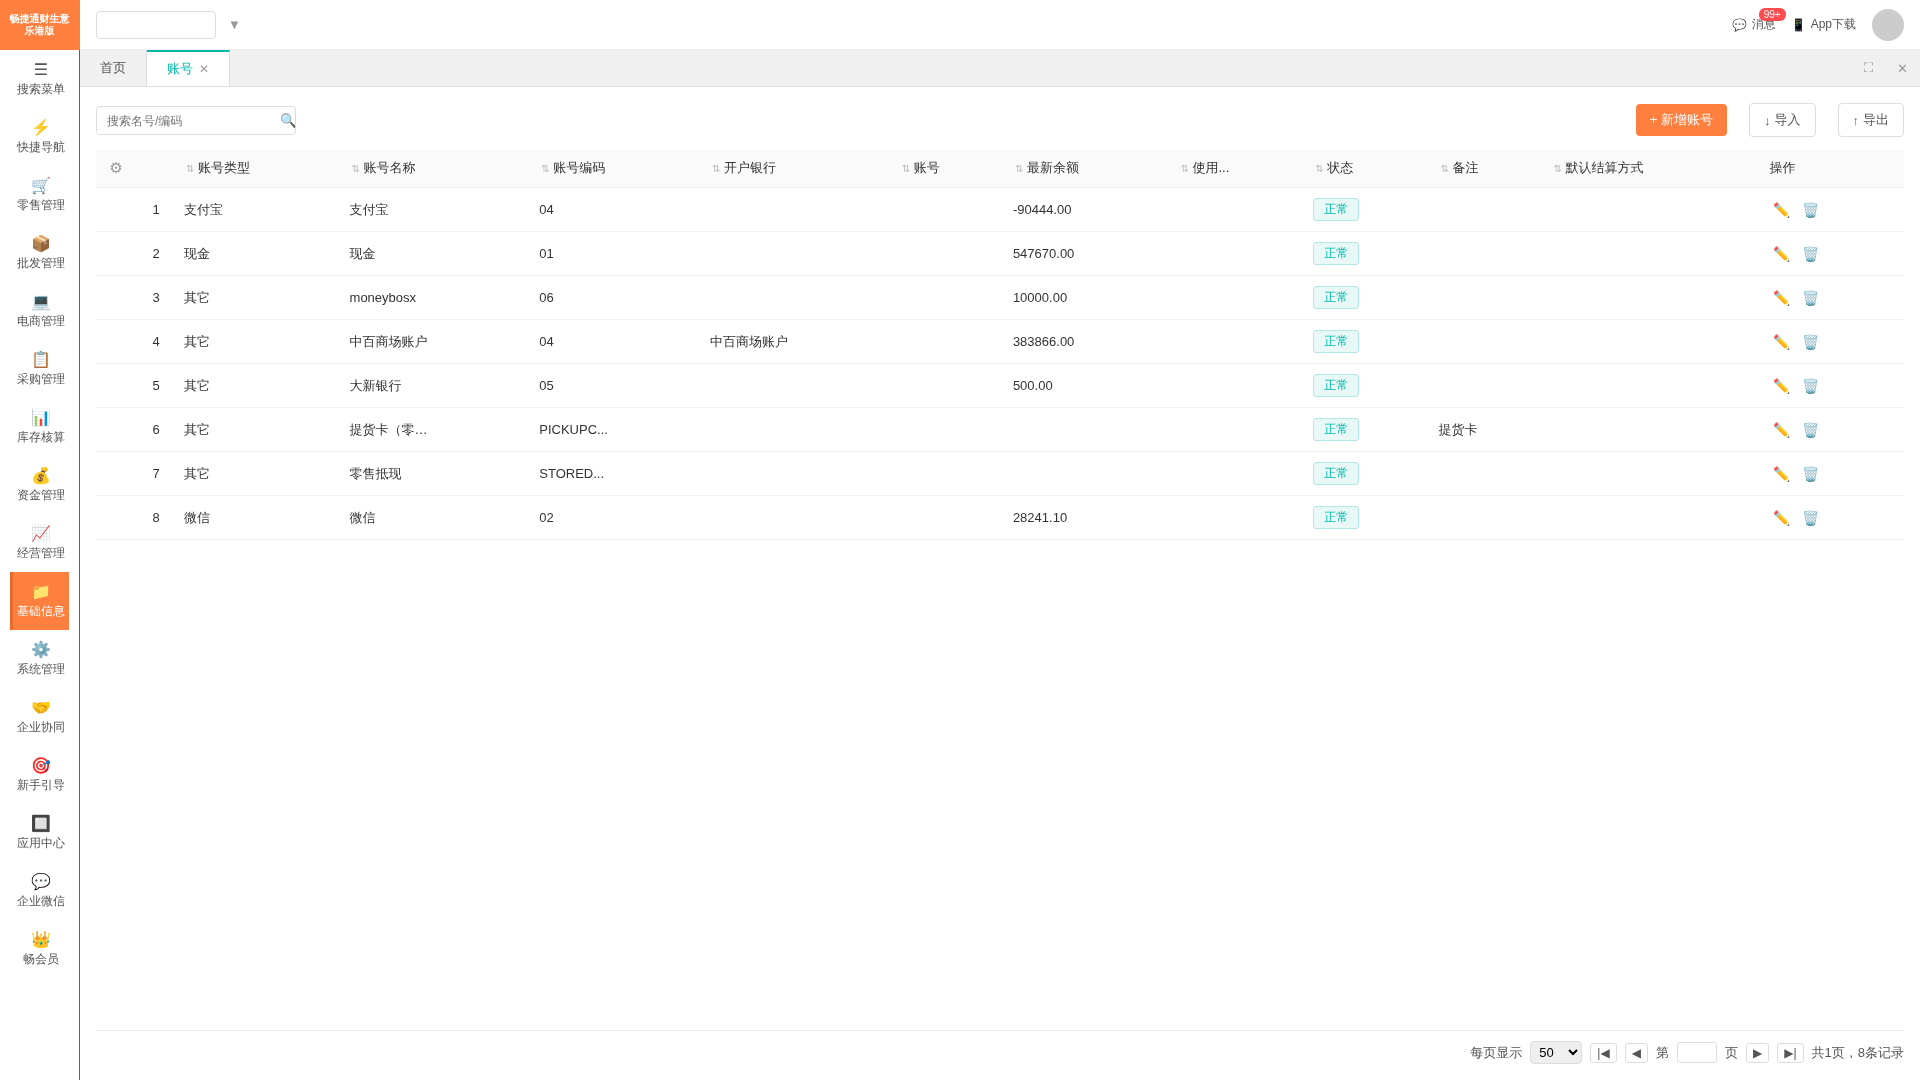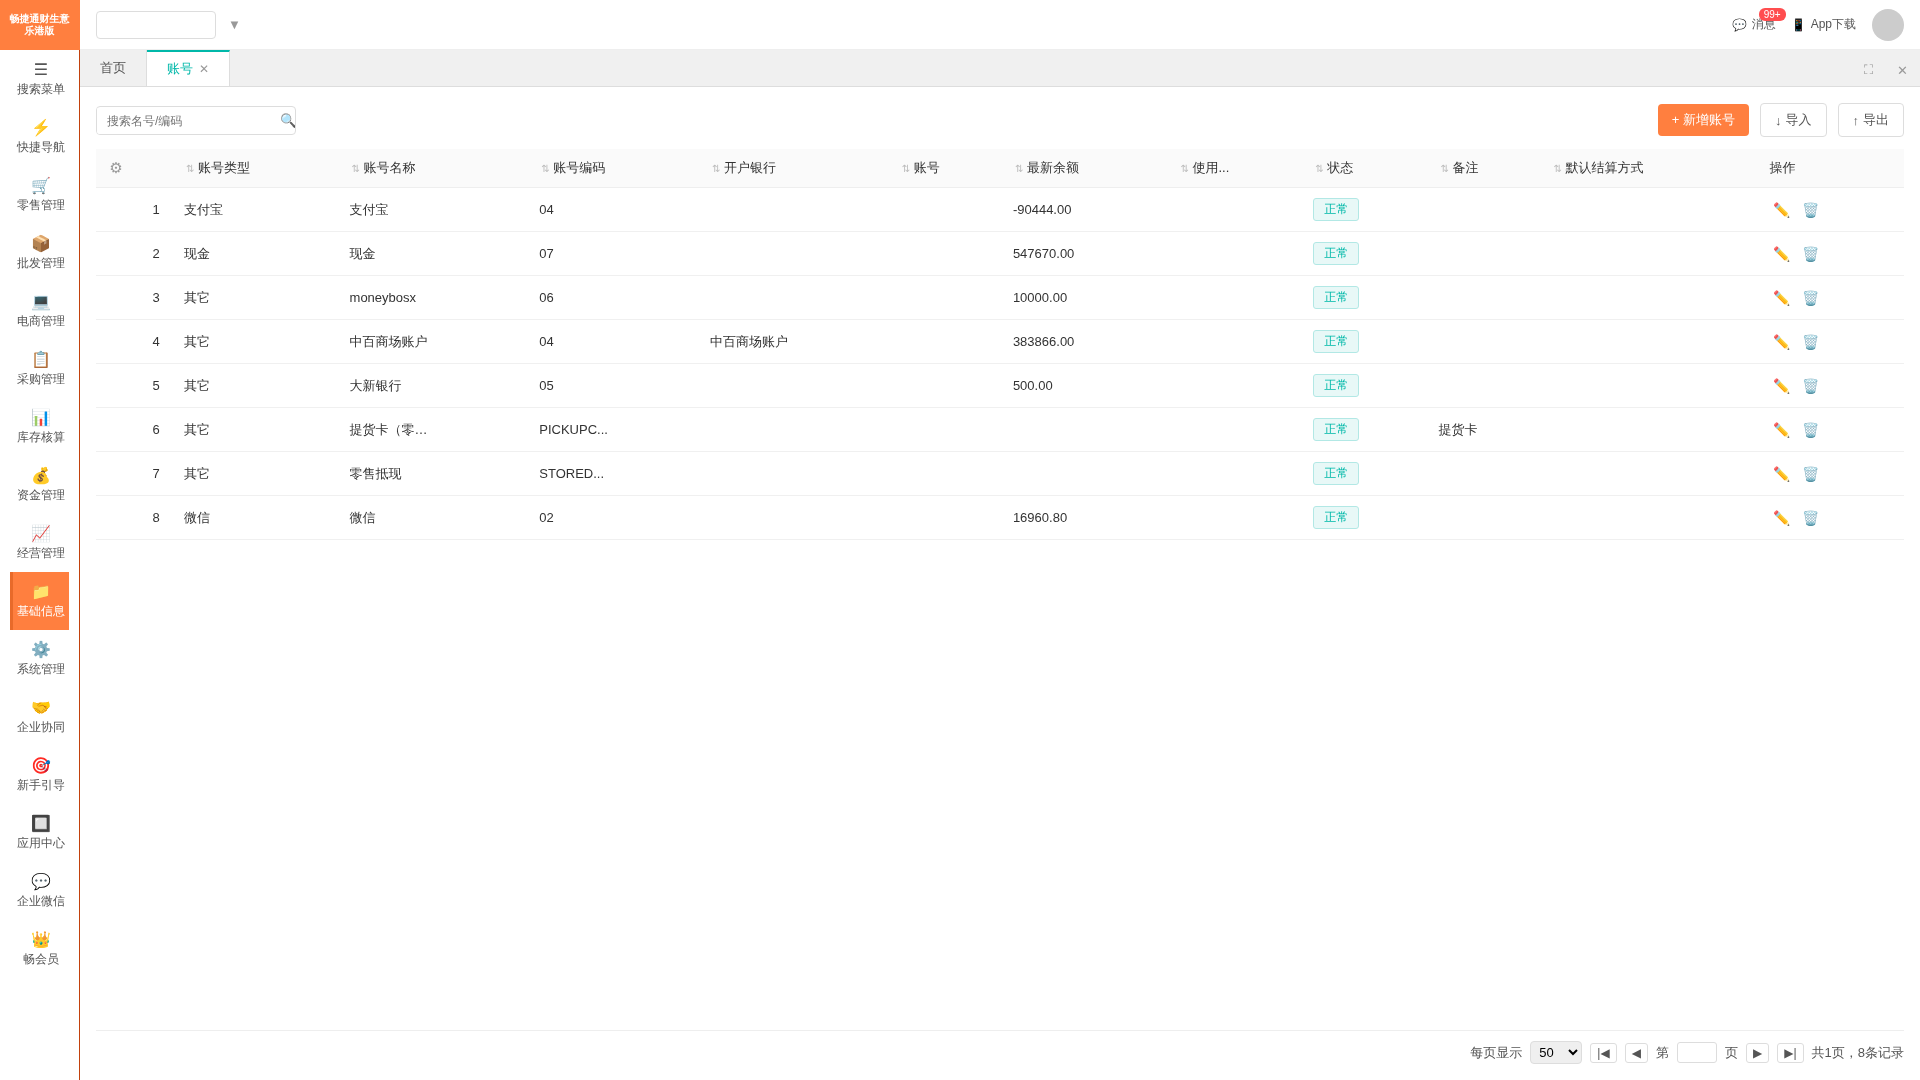--- a/index.html
+++ b/index.html
@@ -80,21 +80,21 @@
       background: #ff4d4f; color: #fff; border-radius: 6px; font-size: 10px;
       padding: 1px 5px; position: absolute; top: -8px; right: -10px;
     }
     .app-btn { display: flex; align-items: center; gap: 4px; cursor: pointer; color: #555; font-size: 12px; }
     .avatar { width: 32px; height: 32px; border-radius: 50%; background: #ccc; overflow: hidden; cursor: pointer; }
 
     
     .tab-bar {
       background: #f0f0f0;
       display: flex;
-      align-items: flex-end;
+      align-items: center;
       padding: 0;
       border-bottom: 1px solid #ddd;
       flex-shrink: 0;
     }
     .tab {
       padding: 8px 20px;
       cursor: pointer;
       font-size: 13px;
       color: #555;
       border-right: 1px solid #ddd;
@@ -135,21 +135,21 @@
       border-radius: 4px;
       overflow: hidden;
       width: 200px;
     }
     .search-input {
       border: none; outline: none; padding: 6px 10px; font-size: 12px; flex: 1;
     }
     .search-btn {
       background: none; border: none; cursor: pointer; padding: 6px 8px; color: #999;
     }
-    .toolbar-actions { display: flex; gap: 11px; align-items: center; }
+    .toolbar-actions { display: flex; gap: 22px; align-items: center; }
     .btn-primary {
       background: #ff7f3f; color: #fff; border: none; border-radius: 4px;
       padding: 7px 14px; cursor: pointer; font-size: 13px; display: flex; align-items: center; gap: 4px;
     }
     .btn-secondary {
       background: #fff; color: #555; border: 1px solid #ddd; border-radius: 4px;
       padding: 7px 14px; cursor: pointer; font-size: 13px; display: flex; align-items: center; gap: 4px;
     }
 
     
@@ -365,21 +365,21 @@
       <td>
         <button class="action-btn">✏️</button>
         <button class="action-btn">🗑️</button>
       </td>
     </tr>
             <tr>
       <td class="col-settings"></td>
       <td class="col-num">2</td>
       <td>现金</td>
       <td>现金</td>
-      <td>07</td>
+      <td>01</td>
       <td></td>
       <td></td>
       <td>547670.00</td>
       <td></td>
       <td><span class="status-badge">正常</span></td>
       <td></td>
       <td></td>
       <td>
         <button class="action-btn">✏️</button>
         <button class="action-btn">🗑️</button>
@@ -476,21 +476,21 @@
       </td>
     </tr>
             <tr>
       <td class="col-settings"></td>
       <td class="col-num">8</td>
       <td>微信</td>
       <td>微信</td>
       <td>02</td>
       <td></td>
       <td></td>
-      <td>16960.80</td>
+      <td>28241.10</td>
       <td></td>
       <td><span class="status-badge">正常</span></td>
       <td></td>
       <td></td>
       <td>
         <button class="action-btn">✏️</button>
         <button class="action-btn">🗑️</button>
       </td>
     </tr>
           </tbody>

